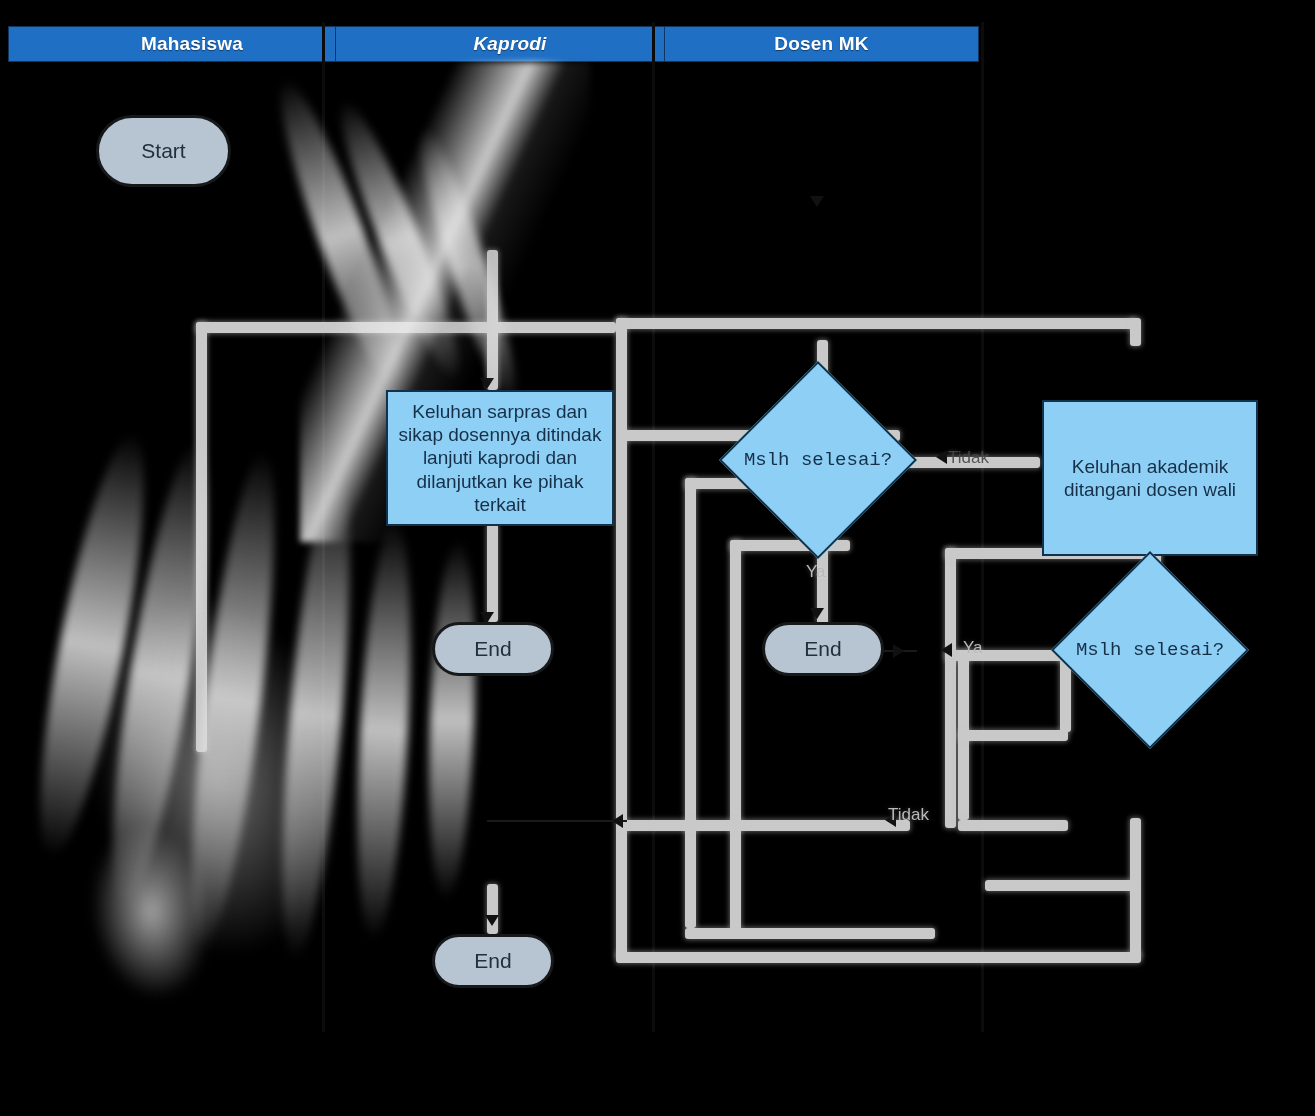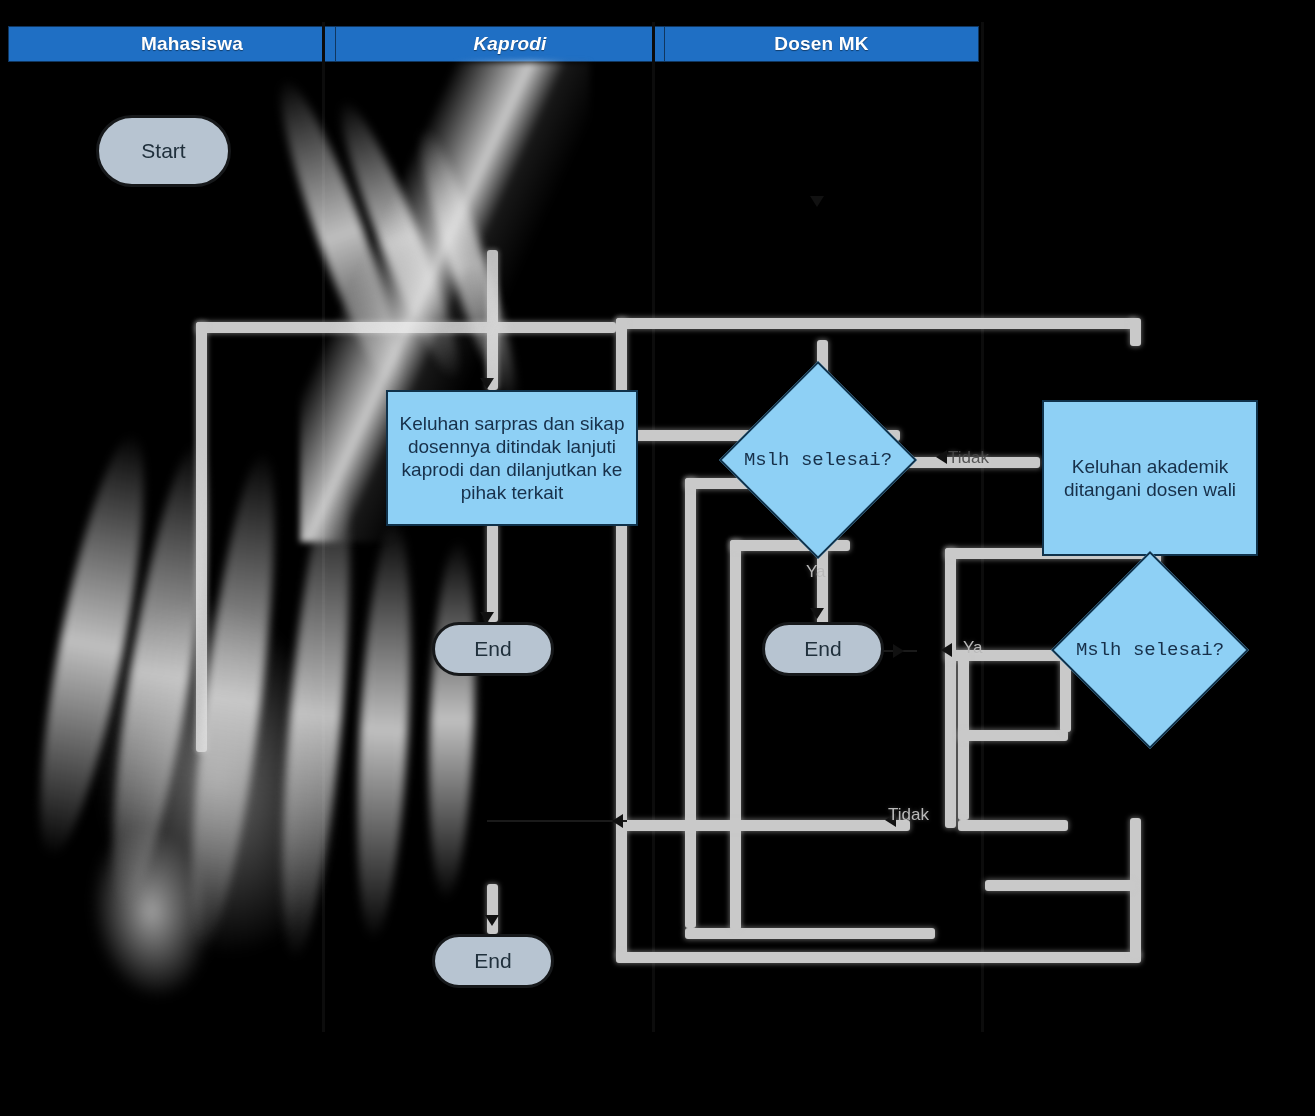--- a/index.html
+++ b/index.html
@@ -250,21 +250,21 @@
   <div class="arrow left" style="left:612px; top:814px;"></div>
   <div class="arrow right" style="left:893px; top:644px;"></div>
   <div class="arrow left" style="left:936px; top:450px;"></div>
   <div class="arrow left" style="left:941px; top:643px;"></div>
   <div class="arrow left" style="left:885px; top:813px;"></div>
 
   <div class="node terminator" style="left:96px; top:92px; width:135px; height:72px;margin-top:23px;">
     <span>Start</span>
   </div>
 
-  <div class="node process" style="left:386px; top:390px; width:252px; height:136px;">
+  <div class="node process" style="left:386px; top:390px; width:228px; height:136px;">
     <span>Keluhan sarpras dan sikap dosennya ditindak lanjuti kaprodi dan dilanjutkan ke pihak terkait</span>
   </div>
 
   <div class="node terminator" style="left:432px; top:622px; width:122px; height:54px;">
     <span>End</span>
   </div>
 
 
   <div class="node terminator" style="left:432px; top:934px; width:122px; height:54px;">
     <span>End</span>

